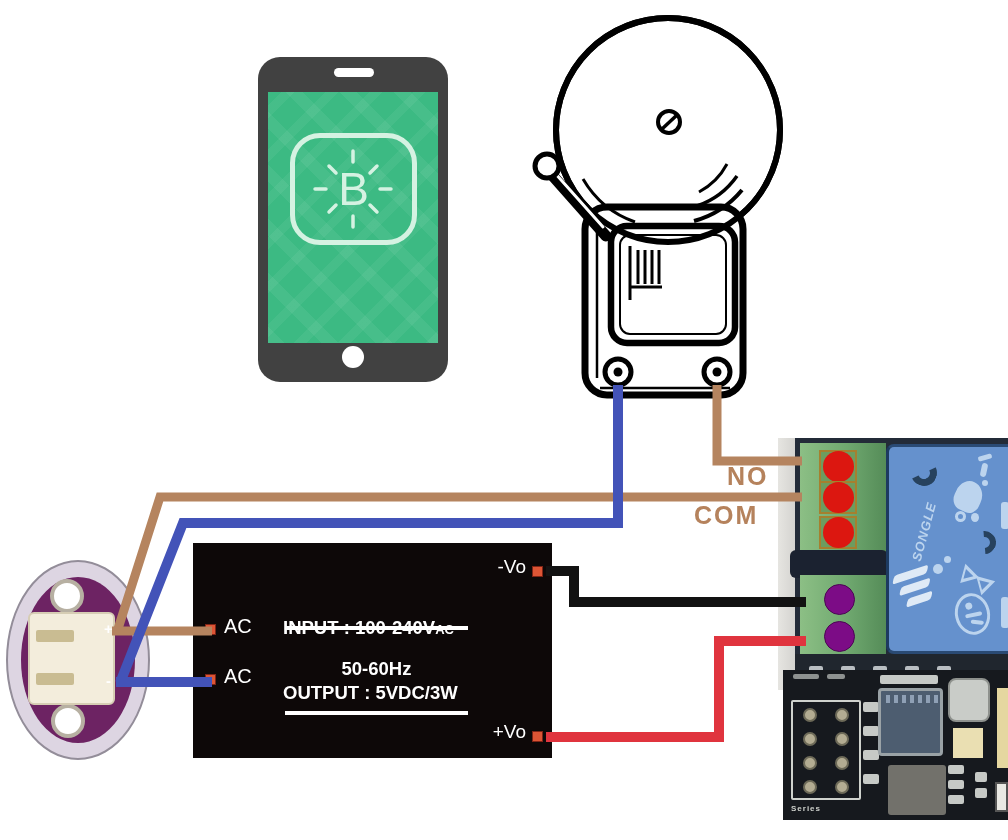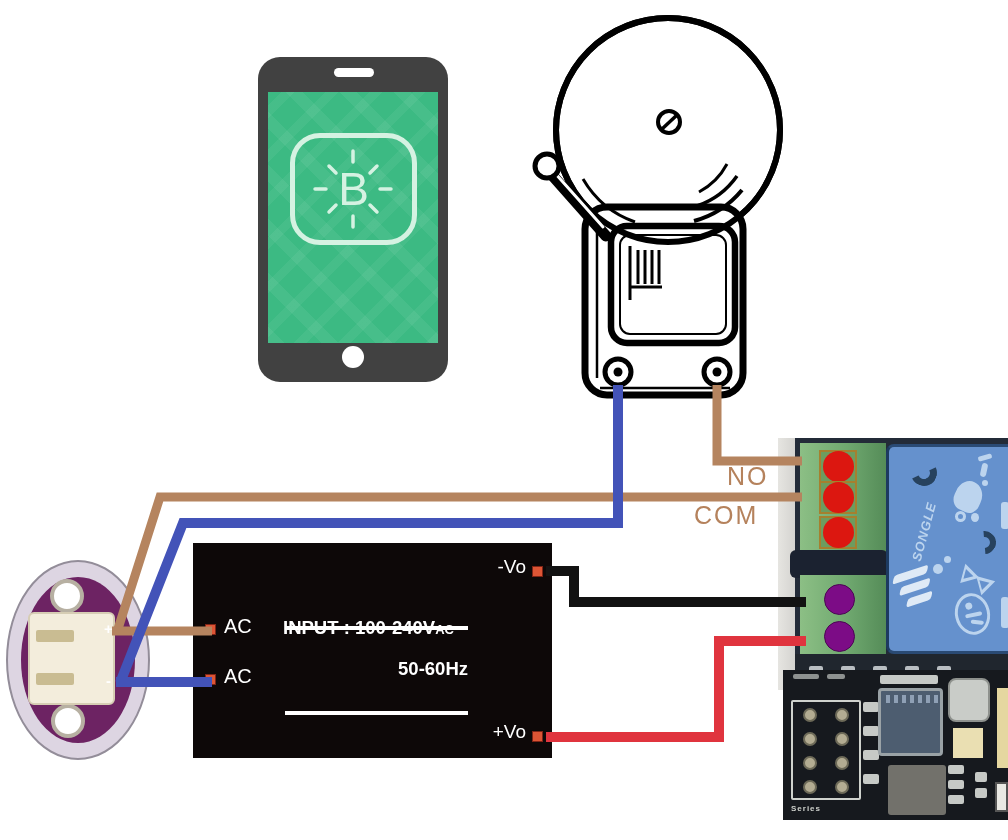--- a/index.html
+++ b/index.html
@@ -78,21 +78,21 @@
               background:repeating-linear-gradient(90deg,#8fa0b5 0 4px,transparent 4px 8px);}
   .esp .graychip{left:105px;top:95px;width:58px;height:50px;background:#72716b;border-radius:3px;}
   .esp .crystal{left:165px;top:8px;width:42px;height:44px;background:#c9ccc8;border:2px solid #8e918d;border-radius:8px;box-sizing:border-box;}
   .esp .led{left:170px;top:58px;width:30px;height:30px;background:#eadfb2;}
   .esp .ystrip{left:214px;top:18px;width:11px;height:80px;background:#e5d7a0;}
   .esp .white-comp{left:212px;top:112px;width:13px;height:30px;background:#e9e9e4;border:2px solid #555;box-sizing:border-box;}
   .esp .series{left:8px;top:134px;font-size:8px;letter-spacing:1px;color:#cfd2cd;font-weight:bold;}
   .esp .topdash{top:4px;width:26px;height:5px;background:#8d9190;border-radius:2px;}
 
   
-  .wire-label{font-weight:normal;color:var(--label-brown,#b5825c);letter-spacing:2px;z-index:12;}
+  .wire-label{font-weight:bold;color:var(--label-brown,#b5825c);letter-spacing:2px;z-index:12;}
   .no-label{left:727px;top:462px;font-size:25px;}
   .com-label{left:694px;top:501px;font-size:25px;}
 
   
   .overlay{left:0;top:0;z-index:10;pointer-events:none;}
   .ink{stroke:#000;fill:none;}
   .inkfill{stroke:#000;fill:#fff;}
   .w-brown{stroke:var(--wire-brown,#b5845f);fill:none;stroke-width:9;}
   .w-blue{stroke:var(--wire-blue,#4353b8);fill:none;stroke-width:10;}
   .w-black{stroke:var(--wire-black,#111);fill:none;stroke-width:10;}
@@ -131,21 +131,22 @@
     <div class="abs pad" style="left:12px;top:131px"></div>
     <div class="abs lbl" style="left:31px;top:72px">AC</div>
     <div class="abs lbl" style="left:31px;top:122px">AC</div>
     <div class="abs pad" style="left:339px;top:23px"></div>
     <div class="abs pad" style="left:339px;top:188px"></div>
     <div class="abs lbl" style="left:293px;top:13px;width:40px;text-align:right;font-size:19px">-Vo</div>
     <div class="abs lbl" style="left:291px;top:178px;width:42px;text-align:right;font-size:19px">+Vo</div>
     <div class="abs rule" style="left:92px;top:83px;width:183px"></div>
     <div class="abs rule" style="left:92px;top:168px;width:183px"></div>
     <div class="abs spec" style="left:90px;top:74px"><span>INPUT : 100-240V</span><span class="sub">AC</span></div>
-    <div class="abs spec" style="left:92px;top:115px;width:183px;text-align:right">50-60Hz</div>
+    <div class="abs spec" style="left:92px;top:115px;width:183px;text-align:center">50-60Hz</div>
+    <div class="abs spec" style="left:90px;top:139px">OUTPUT : 5VDC/3W</div>
   </div>
 
   <div class="abs lily">
     <div class="abs outer"></div>
     <div class="abs inner"></div>
     <div class="abs hole" style="left:44px;top:19px"></div>
     <div class="abs hole" style="left:45px;top:144px"></div>
     <div class="abs tab" style="top:61px"></div>
     <div class="abs tab" style="top:107px"></div>
     <div class="abs jst">

